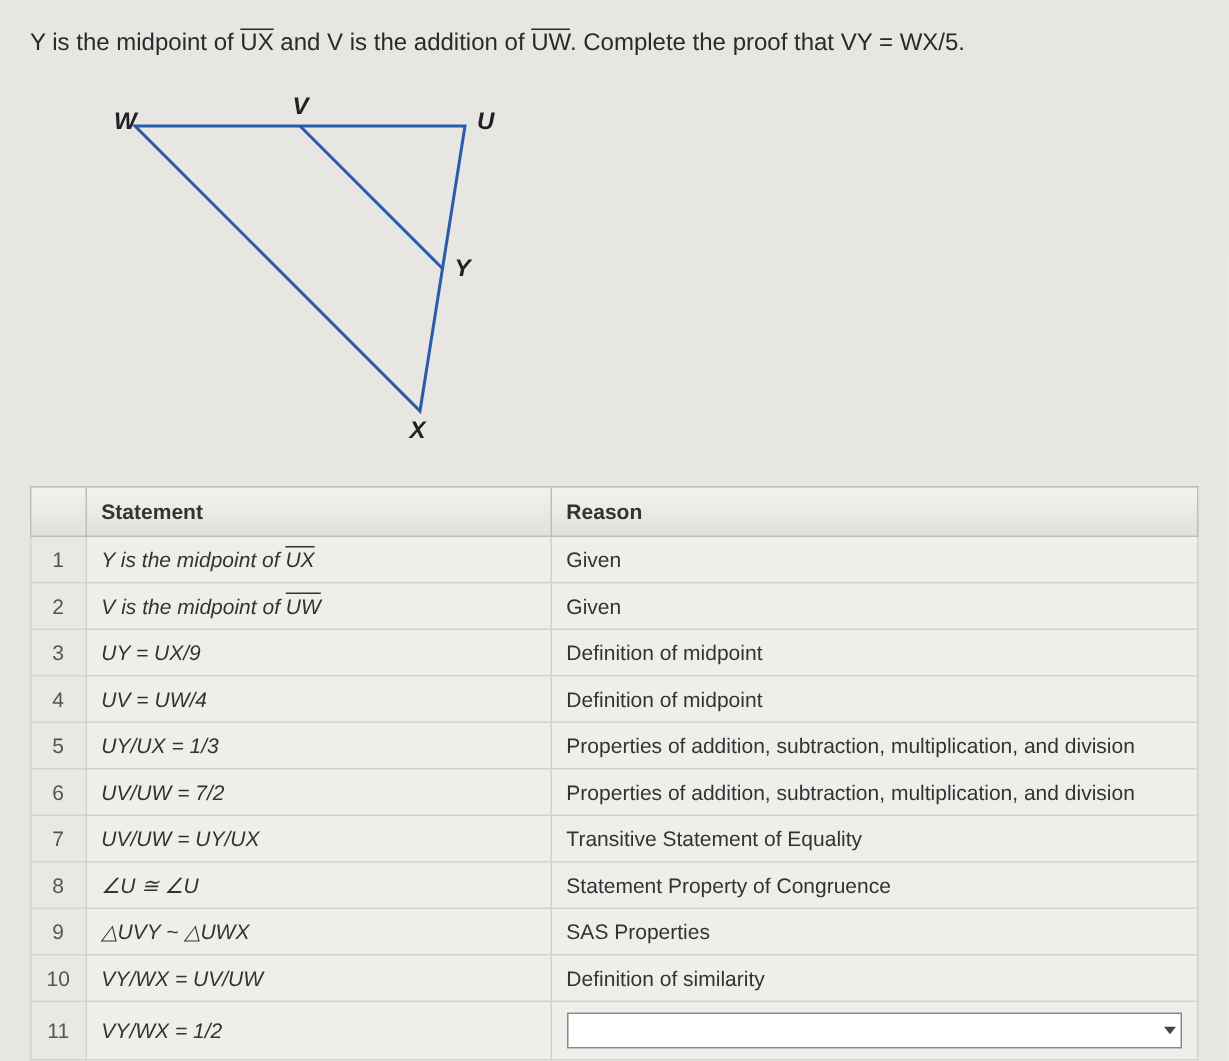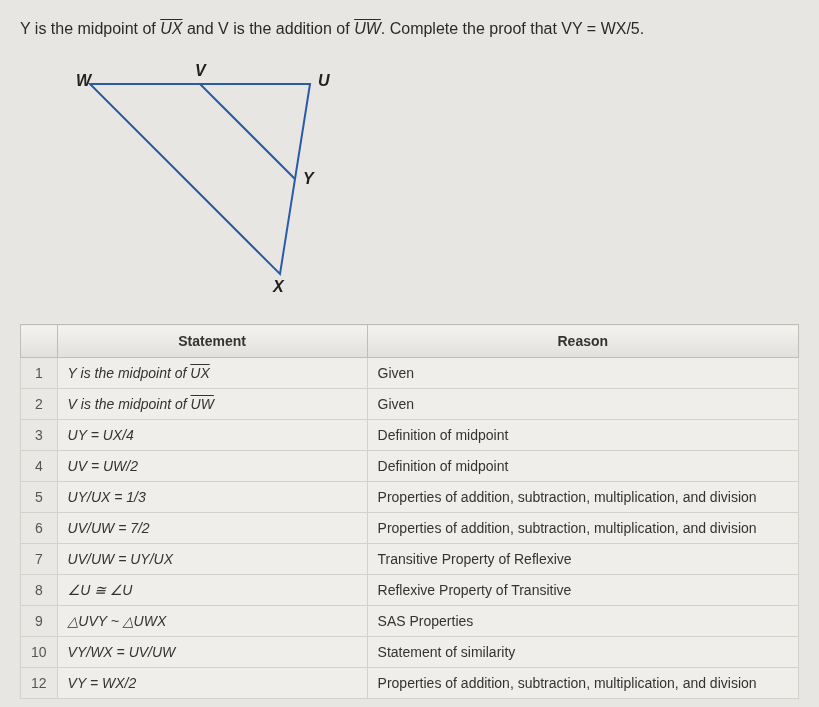--- a/index.html
+++ b/index.html
@@ -10,34 +10,33 @@
       width: 819px;
       color: #333;
     }
     .question {
       font-size: 16px;
       margin-bottom: 16px;
       color: #2a2a2a;
     }
     .overline {
       text-decoration: overline;
-      font-style: italic;
     }
     .diagram-wrap {
       margin: 8px 0 20px 40px;
     }
     svg { display: block; }
     table.proof {
       width: 100%;
       border-collapse: collapse;
       background: #efeeeb;
       font-size: 14px;
     }
     table.proof th {
-      text-align: center;
+      text-align: left;
       padding: 8px 10px;
       background: linear-gradient(#f4f3f0, #e2e0dc);
       border: 1px solid #bfbdb8;
       font-weight: bold;
     }
     table.proof td {
       padding: 7px 10px;
       border: 1px solid #d3d1cc;
       vertical-align: middle;
     }
@@ -111,57 +110,64 @@
         <td class="stmt"><span>Y is the midpoint of </span><span class="overline">UX</span><span></span></td>
         <td>Given</td>
       </tr>
       <tr>
         <td class="num">2</td>
         <td class="stmt"><span>V is the midpoint of </span><span class="overline">UW</span><span></span></td>
         <td>Given</td>
       </tr>
       <tr>
         <td class="num">3</td>
-        <td class="stmt">UY = UX/4</td>
+        <td class="stmt">UY = UX/9</td>
         <td>Definition of midpoint</td>
       </tr>
       <tr>
         <td class="num">4</td>
-        <td class="stmt">UV = UW/2</td>
+        <td class="stmt">UV = UW/4</td>
         <td>Definition of midpoint</td>
       </tr>
       <tr>
         <td class="num">5</td>
         <td class="stmt">UY/UX = 1/3</td>
         <td>Properties of addition, subtraction, multiplication, and division</td>
       </tr>
       <tr>
         <td class="num">6</td>
         <td class="stmt">UV/UW = 7/2</td>
         <td>Properties of addition, subtraction, multiplication, and division</td>
       </tr>
       <tr>
         <td class="num">7</td>
         <td class="stmt">UV/UW = UY/UX</td>
-        <td>Transitive Property of Reflexive</td>
+        <td>Transitive Statement of Equality</td>
       </tr>
       <tr>
         <td class="num">8</td>
         <td class="stmt">∠U ≅ ∠U</td>
-        <td>Reflexive Property of Transitive</td>
+        <td>Statement Property of Congruence</td>
       </tr>
       <tr>
         <td class="num">9</td>
         <td class="stmt">△UVY ~ △UWX</td>
         <td>SAS Properties</td>
       </tr>
       <tr>
         <td class="num">10</td>
         <td class="stmt">VY/WX = UV/UW</td>
-        <td>Statement of similarity</td>
+        <td>Definition of similarity</td>
+      </tr>
+      <tr>
+        <td class="num">11</td>
+        <td class="stmt">VY/WX = 1/2</td>
+        <td>
+          <div class="reason-input-wrap"><input class="reason-input" style=""><span class="dropdown-arrow"></span></div>
+        </td>
       </tr>
       <tr>
         <td class="num">12</td>
         <td class="stmt">VY = WX/2</td>
         <td>Properties of addition, subtraction, multiplication, and division</td>
       </tr>
     </tbody>
 </table>
 
 </body></html>

